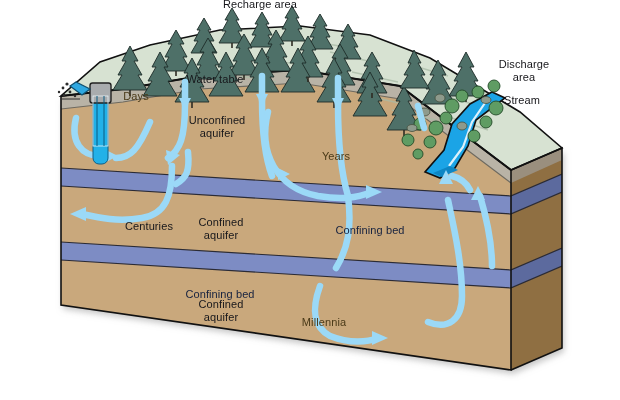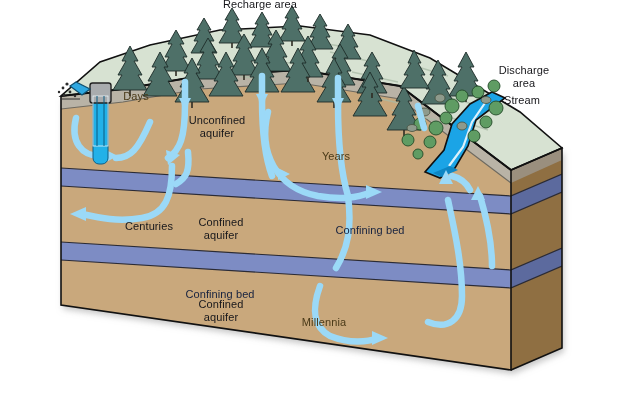--- a/index.html
+++ b/index.html
@@ -243,29 +243,30 @@
           <circle cx="59" cy="92" r="1.2"></circle>
       </g>
       <path d="M62,99 L80,99" stroke="#2c2c2c" stroke-width="1"></path>
     </g>
 
   </svg>
 
   <div class="lbl lbl-dark" style="left:200px;top:-2px;width:120px;">Recharge area</div>
 
 
+  <div class="lbl lbl-dark" style="left:170px;top:73px;width:90px;">Water table</div>
 
   <div class="lbl lbl-brown" style="left:113px;top:90px;width:46px;">Days</div>
 
   <div class="lbl lbl-dark" style="left:178px;top:114px;width:78px;">Unconfined
 aquifer</div>
 
   <div class="lbl lbl-brown" style="left:308px;top:150px;width:56px;">Years</div>
 
-  <div class="lbl lbl-dark" style="left:488px;top:64px;width:72px;">Discharge
+  <div class="lbl lbl-dark" style="left:488px;top:58px;width:72px;">Discharge
 area</div>
 
   <div class="lbl lbl-dark" style="left:494px;top:94px;width:56px;">Stream</div>
 
   <div class="lbl lbl-dark" style="left:110px;top:206px;width:78px;margin-top:14px;">Centuries</div>
 
   <div class="lbl lbl-dark" style="left:182px;top:216px;width:78px;">Confined
 aquifer</div>
 
   <div class="lbl lbl-navy" style="left:322px;top:200px;width:96px;">Confining bed</div>

